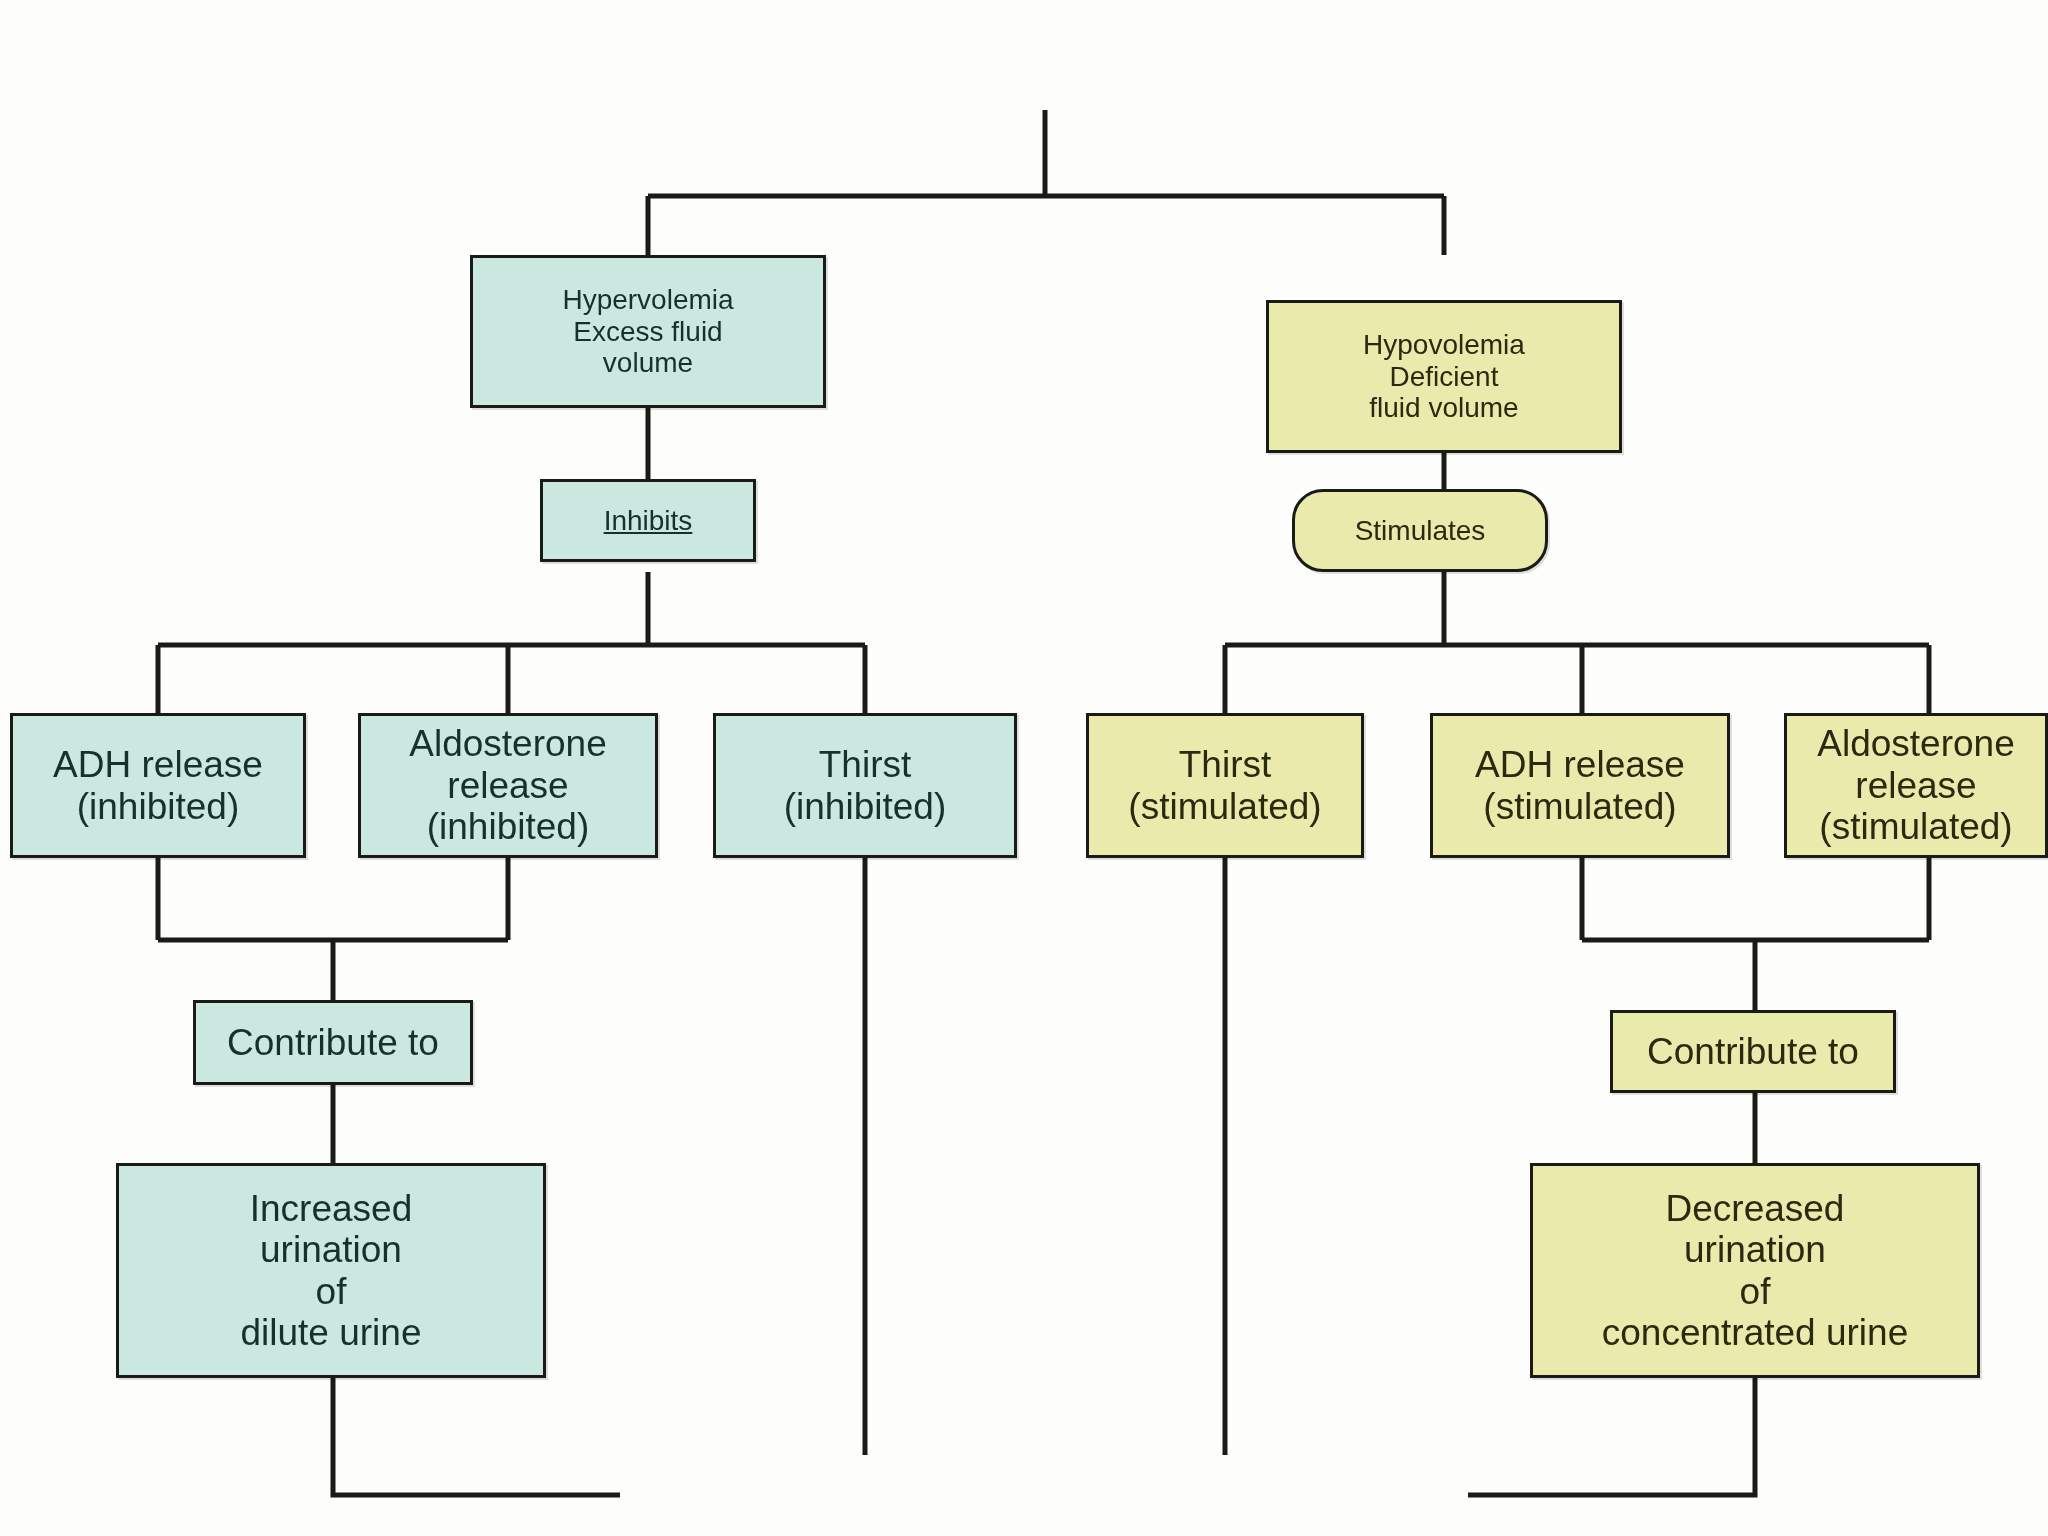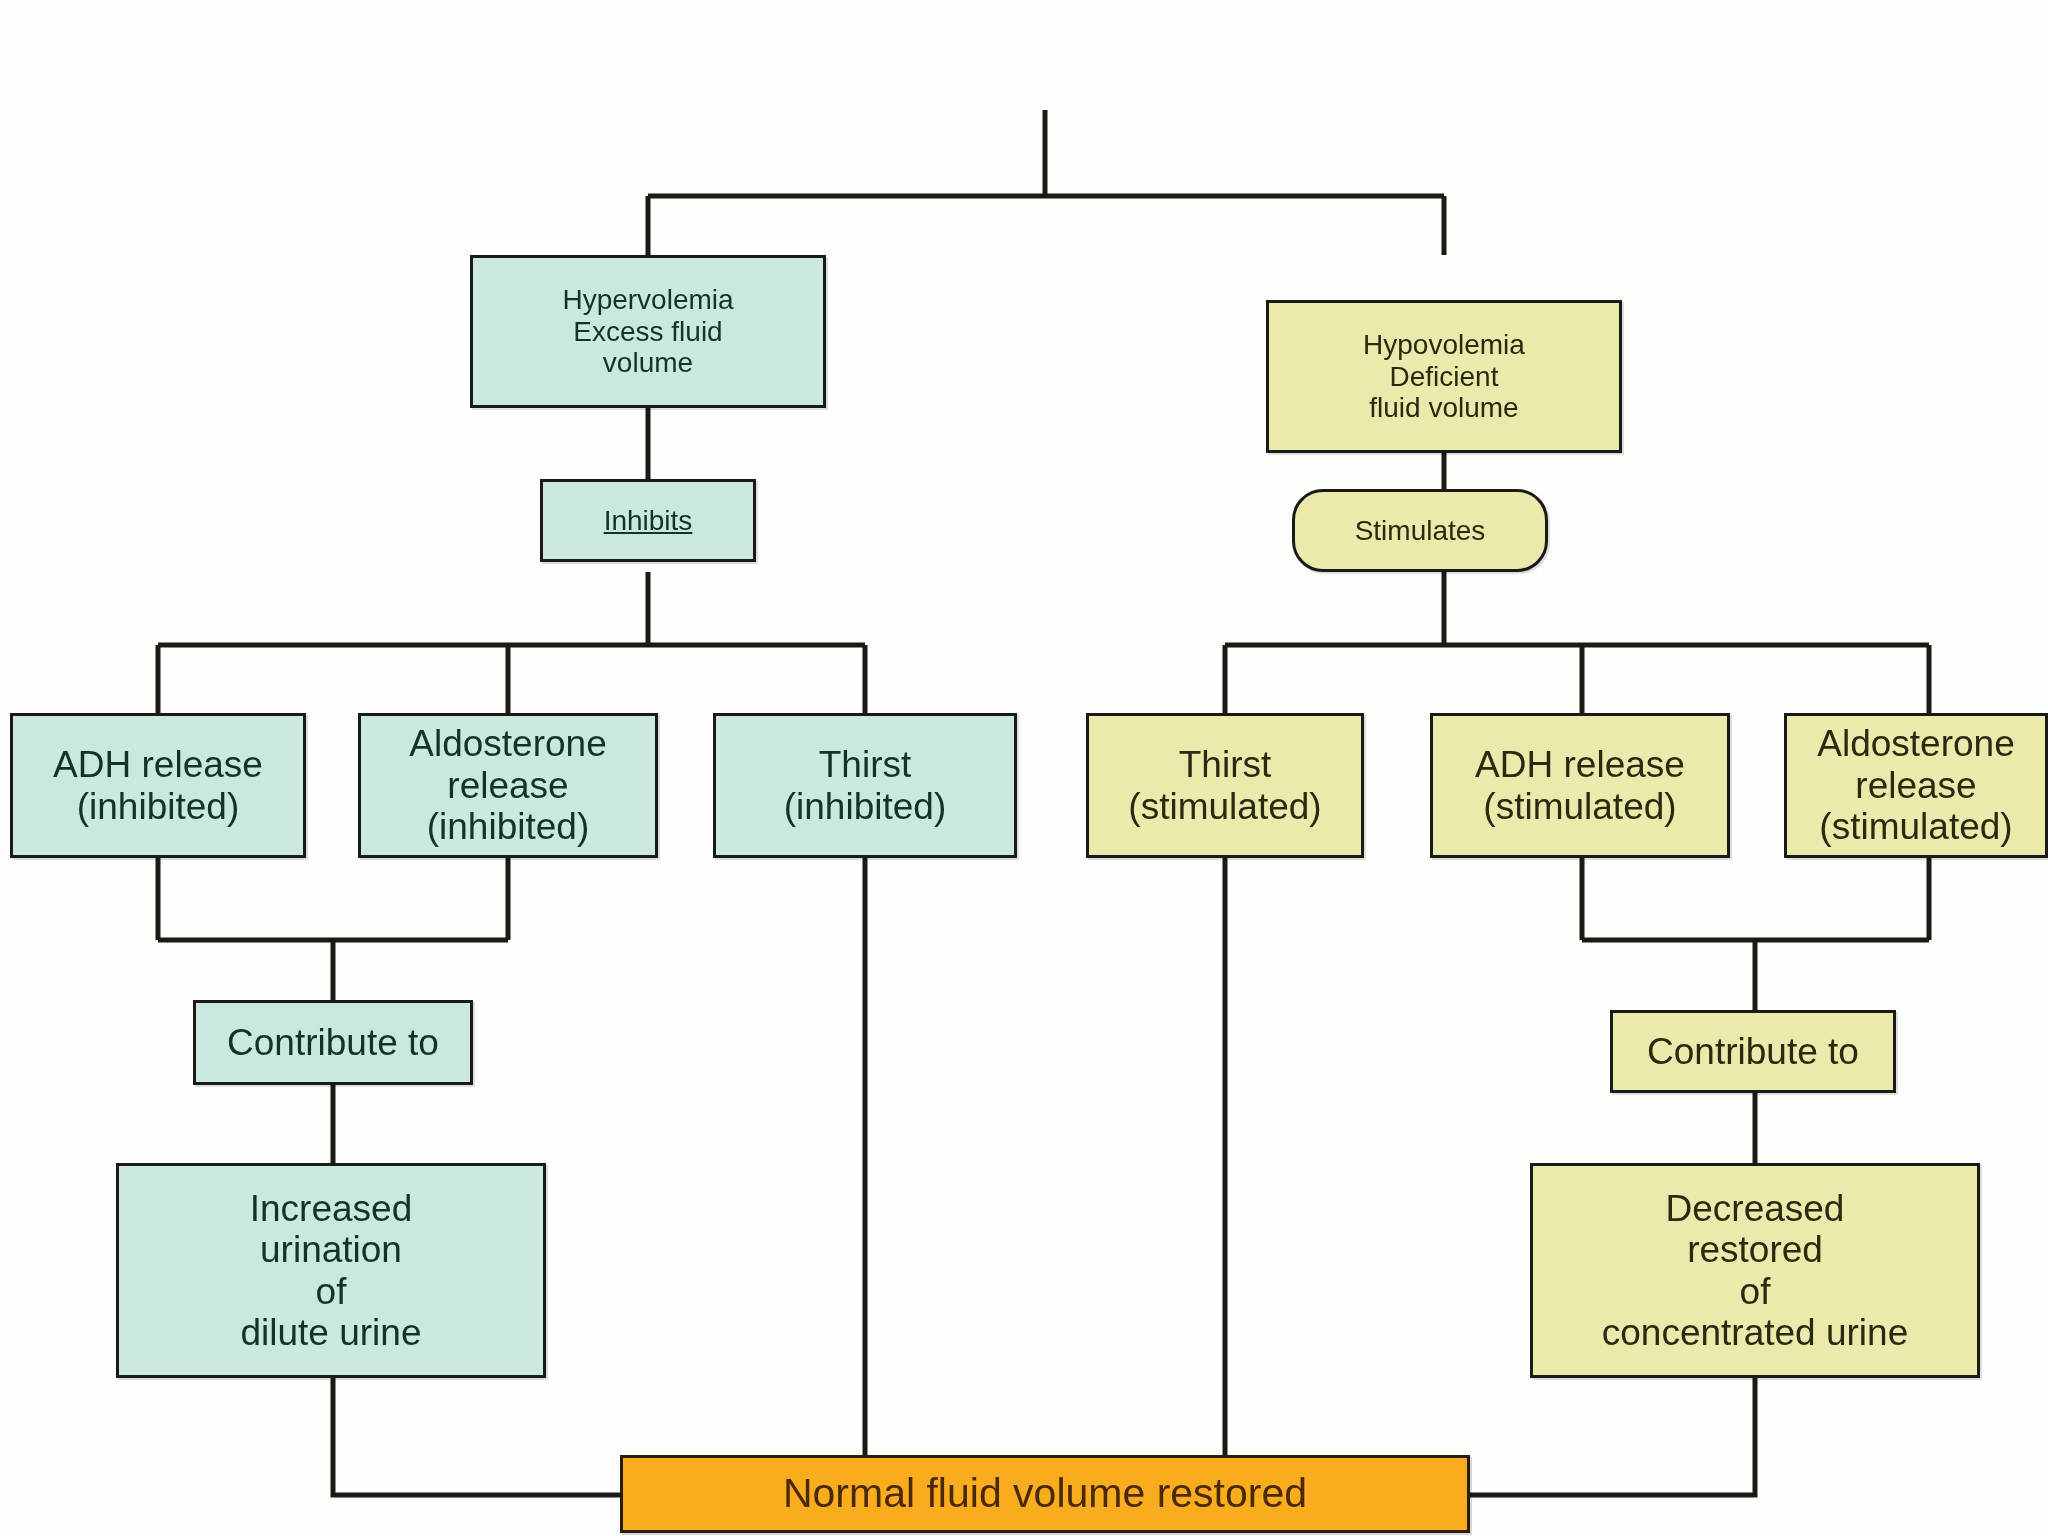--- a/index.html
+++ b/index.html
@@ -143,19 +143,18 @@
   <div class="node blue t-md" style="left:193px; top:1000px; width:280px; height:85px;">Contribute to</div>
 
   <div class="node yellow t-md" style="left:1610px; top:1010px; width:286px; height:83px;">Contribute to</div>
 
   <div class="node blue t-md" style="left:116px; top:1163px; width:430px; height:215px;">Increased
 urination
 of
 dilute urine</div>
 
   <div class="node yellow t-md" style="left:1530px; top:1163px; width:450px; height:215px;">Decreased
-restored
+urination
 of
 concentrated urine</div>
 
-  <div class="node orange t-xl" style="left:620px; top:1455px; width:850px; height:78px;">Normal fluid volume restored</div>
 
 </div>
 
 </body></html>

